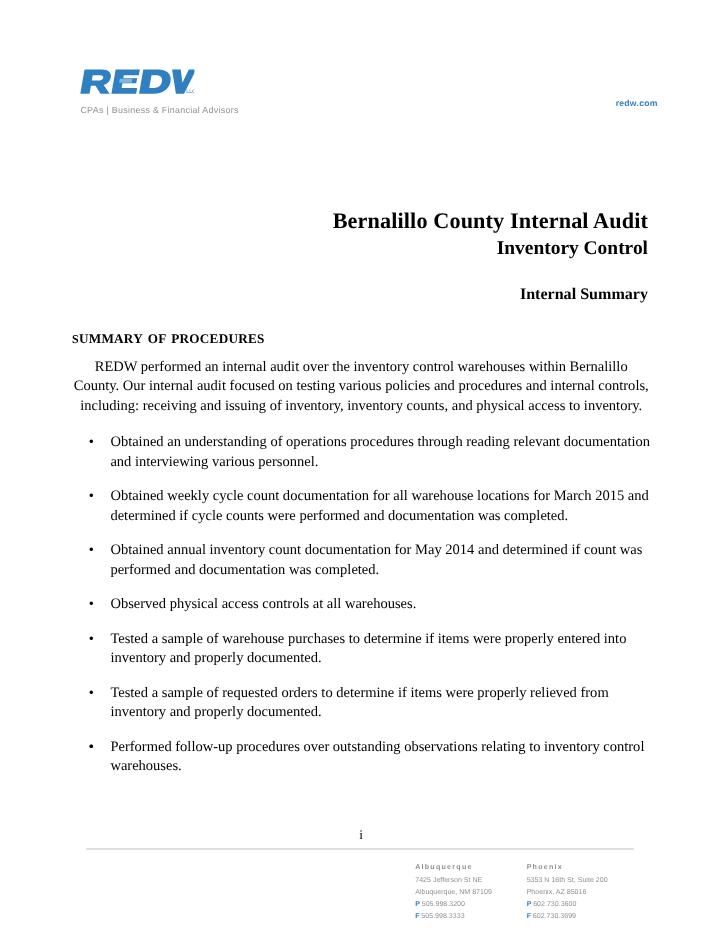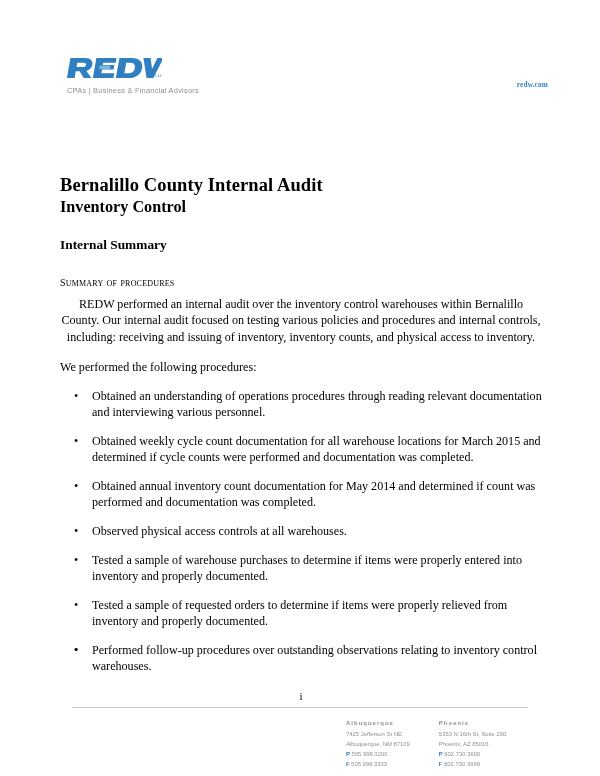--- a/index.html
+++ b/index.html
@@ -51,36 +51,36 @@
     font-family: "Liberation Sans", sans-serif;
     font-size: 7.4px;
     letter-spacing: 0.25px;
     color: #8d9093;
     white-space: nowrap;
   }
   .site-link {
     position: absolute;
     right: 52px;
     top: 65px;
-    font-family: Liberation Serif, serif;
+    font-family: Liberation Sans, sans-serif;
     font-size: 7.2px;
     font-weight: bold;
     letter-spacing: 0.2px;
     color: #2f7fc1;
     text-decoration: none;
     margin-left: 12px;
   }
 
   
   .title-block {
     position: absolute;
     left: 60px;
     top: 158px;
     width: 480px;
-    text-align: left;
+    text-align: right;
     font-family: Liberation Serif, serif;
   }
   .doc-title-1 {
     font-size: 18.5px;
     font-weight: bold;
     line-height: 1.22;
     letter-spacing: 0.1px;
   }
   .doc-title-2 {
     font-size: 16.2px;
@@ -94,22 +94,22 @@
   }
 
   
   .content {
     position: absolute;
     left: 60px;
     top: 258px;
     width: 482px;
   }
   .section-heading {
-    font-size: 12px;
-    font-weight: normal;
+    font-size: 15px;
+    font-weight: bold;
     letter-spacing: 0.2px;
     margin: 0 0 6px 0;
     font-variant: small-caps;
     text-transform: lowercase;
   }
   .section-heading::first-letter { font-size: 13.6px; }
 
   p.para {
     margin: 0 0 14px 0;
     font-size: 12.1px;
@@ -226,21 +226,20 @@
 
   <div class="title-block">
     <div class="doc-title-1">Bernalillo County Internal Audit</div>
     <div class="doc-title-2">Inventory Control</div>
     <div class="doc-subtitle">Internal Summary</div>
   </div>
 
   <div class="content">
     <h2 class="section-heading">Summary of Procedures</h2>
     <p class="para">REDW performed an internal audit over the inventory control warehouses within Bernalillo County. Our internal audit focused on testing various policies and procedures and internal controls, including: receiving and issuing of inventory, inventory counts, and physical access to inventory.</p>
-    <p class="lead-in">We performed the following procedures:</p>
     <ul class="bullets">
       <li>
         <span class="bullet-dot">•</span>
         <span>Obtained an understanding of operations procedures through reading relevant documentation and interviewing various personnel.</span>
       </li>
       <li>
         <span class="bullet-dot">•</span>
         <span>Obtained weekly cycle count documentation for all warehouse locations for March 2015 and determined if cycle counts were performed and documentation was completed.</span>
       </li>
       <li>

